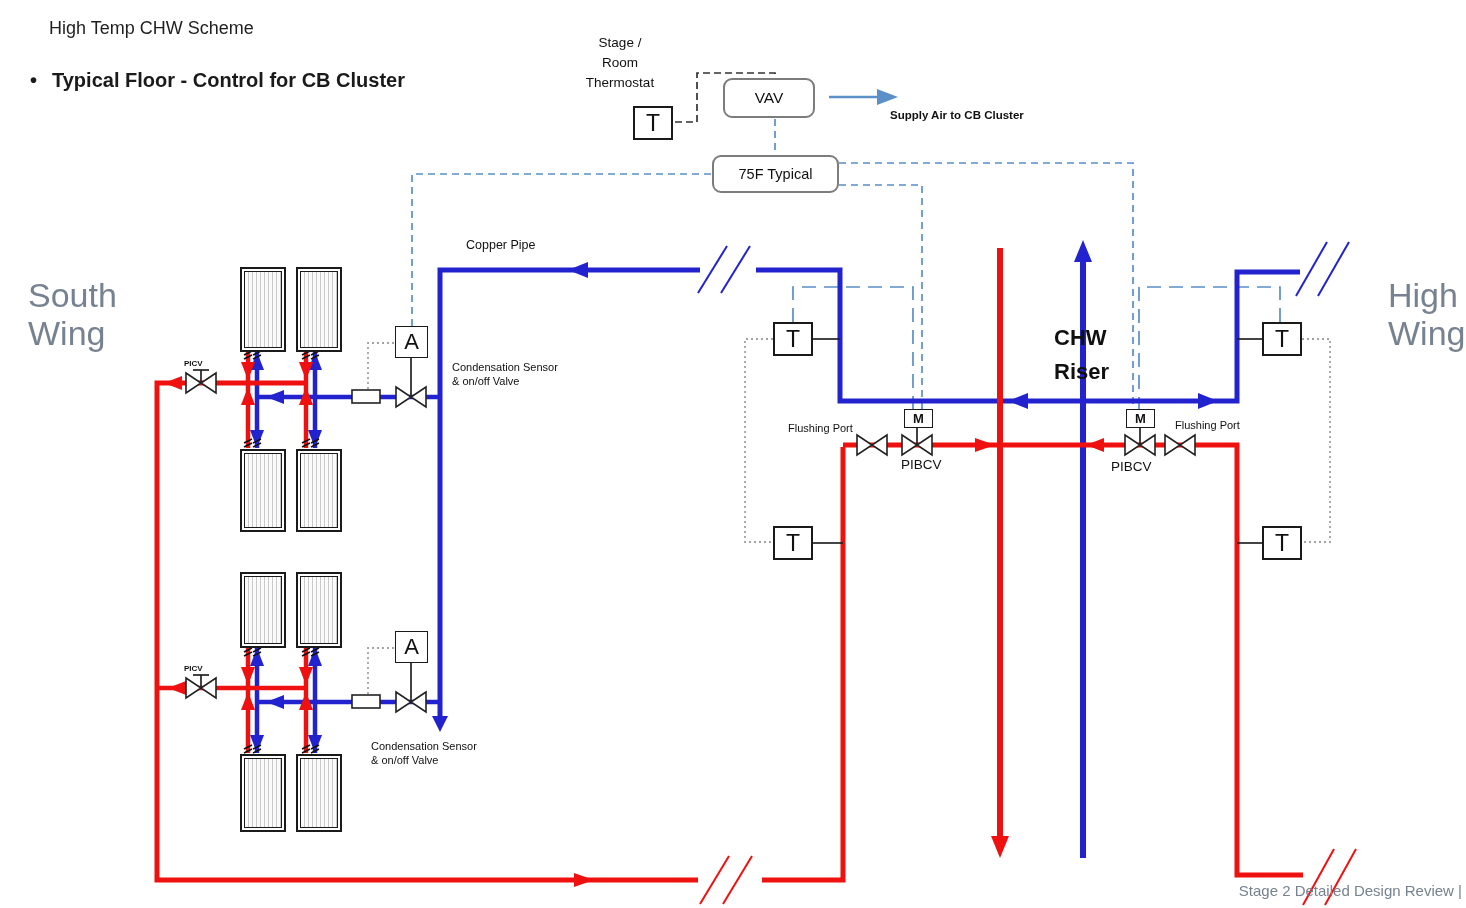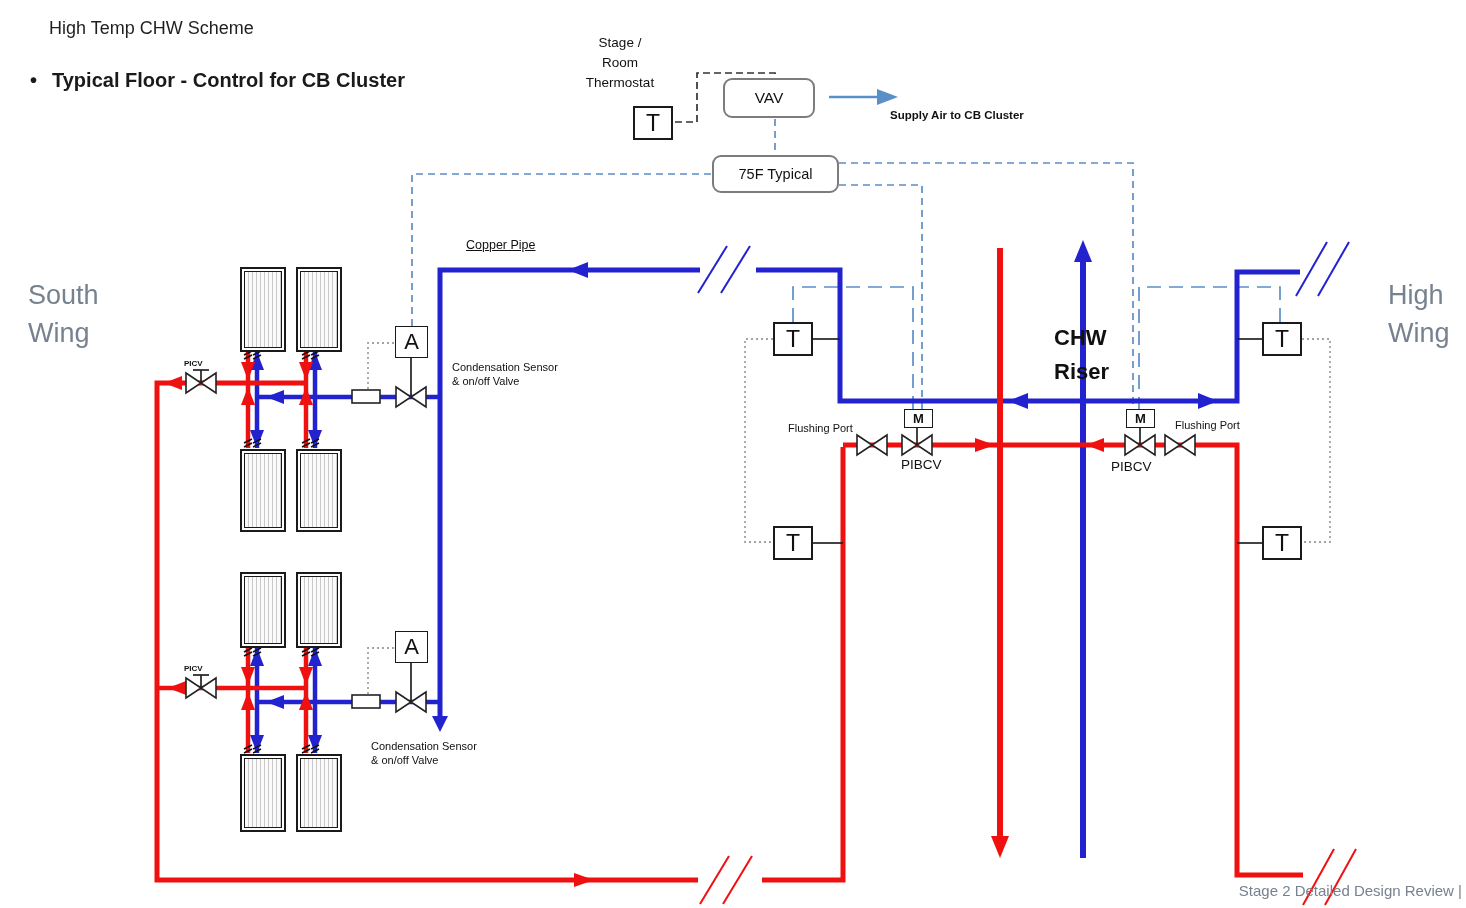--- a/index.html
+++ b/index.html
@@ -38,25 +38,25 @@
   .sbox{position:absolute;background:#fff;border:2px solid #1a1a1a;display:flex;align-items:center;
         justify-content:center;box-sizing:border-box;color:#111;}
   .tbox{width:40px;height:34px;font-size:23px;font-weight:500;}
   .mbox{width:29px;height:19px;font-size:13px;font-weight:700;border-width:1.7px;}
   .abox{width:33px;height:32px;font-size:22px;font-weight:500;border-width:1.8px;}
   .rbox{position:absolute;border:2px solid var(--box-border-gray);border-radius:9px;background:#fff;
         display:flex;align-items:center;justify-content:center;color:#111;box-sizing:border-box;}
   .vavbox{left:723px;top:78px;width:92px;height:40px;font-size:15.5px;}
   .ctlbox{left:712px;top:155px;width:127px;height:38px;font-size:14.5px;}
   .supply-label{left:890px;top:109px;font-size:11.5px;font-weight:700;color:#111;}
-  .copper-label{left:466px;top:238px;font-size:12.5px;color:#111;text-decoration:underline;}
+  .copper-label{left:466px;top:238px;font-size:12.5px;color:#111;}
   .sm-label{font-size:11px;color:#111;line-height:14px;}
   .picv-label{width:34px;font-size:8px;font-weight:700;color:#111;}
   .pibcv-label{font-size:13.5px;color:#111;}
-  .wing{font-size:27px;line-height:38px;color:var(--text-gray);}
+  .wing{font-size:34px;line-height:38px;color:var(--text-gray);}
   .riser-label{left:1014px;top:321px;font-size:22px;font-weight:700;line-height:34px;color:#101010;margin-left:40px;}
   .footer{right:4px;top:882px;font-size:15px;color:var(--text-gray);}
   .beam{position:absolute;border:2px solid #1a1a1a;background:#fff;padding:2px;box-sizing:border-box;}
   .beam>div{width:100%;height:100%;box-sizing:border-box;border:1px solid #1a1a1a;
         background:repeating-linear-gradient(90deg,#fbfbfb 0 3px,#c9c9c9 3px 4px);}
 </style>
 </head>
 <body>
 
 <div class="stage">

